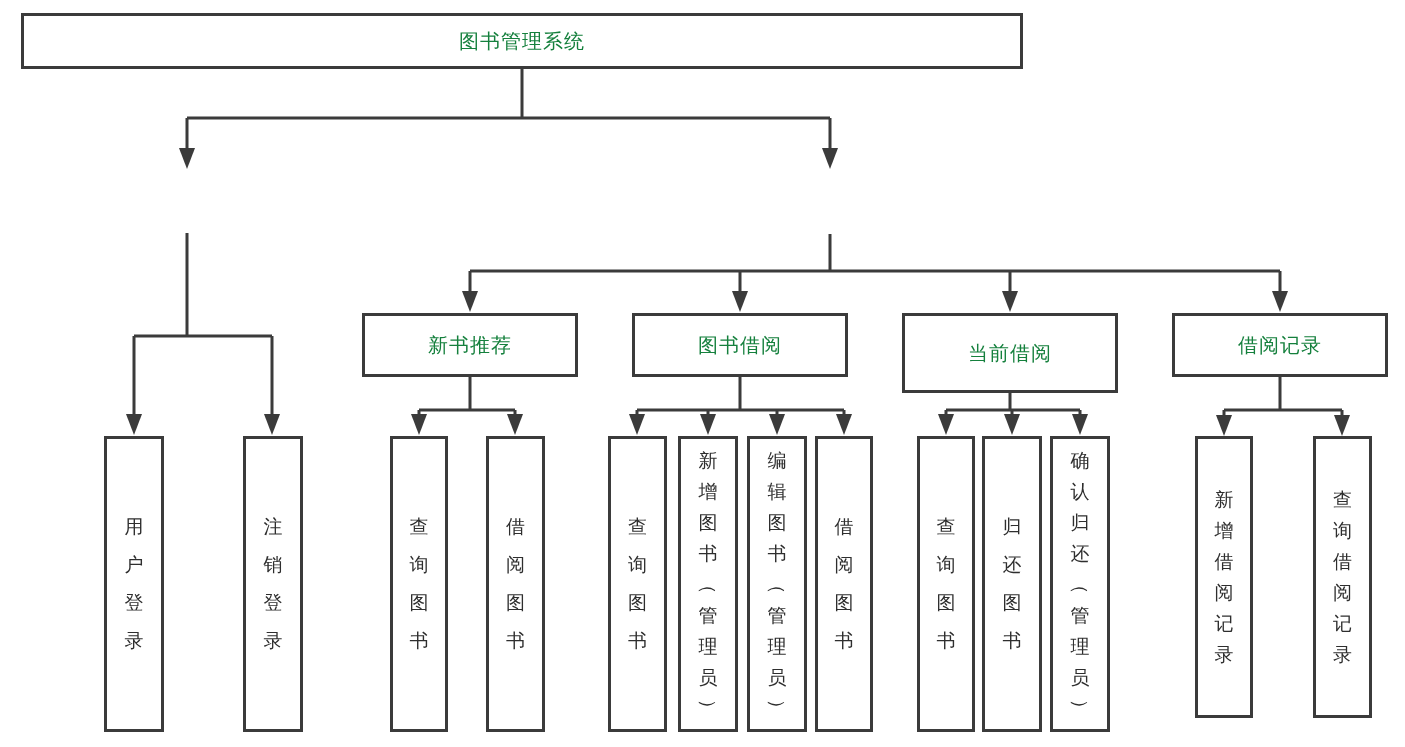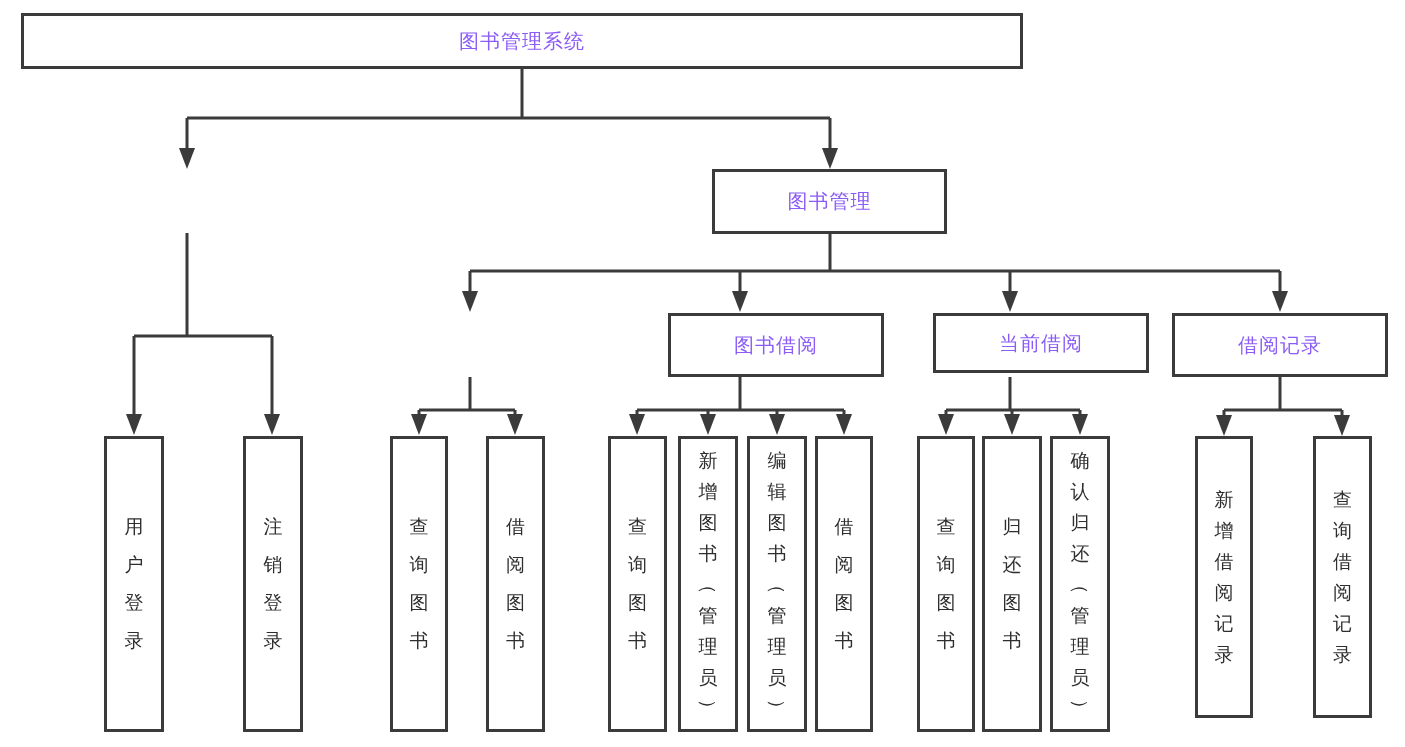--- a/index.html
+++ b/index.html
@@ -38,29 +38,29 @@
     box-sizing: border-box;
     background: #ffffff;
     border: 3px solid #3b3b3b;
     display: flex;
     align-items: center;
     justify-content: center;
   }
   .hlabel {
     font-size: 20px;
     letter-spacing: 1px;
-    color: #8b5cf6;
+    color: #15803d;
     white-space: nowrap;
   }
   .root  { left: 21px;  top: 13px;  width: 1002px; height: 56px; }
   .n-user-login { left: 78px;  top: 169px; width: 218px; height: 64px; }
   .n-book-mgmt  { left: 712px; top: 169px; width: 235px; height: 65px; }
   .n-newbook    { left: 362px; top: 313px; width: 216px; height: 64px; }
-  .n-borrowing  { left: 632px; top: 313px; width: 216px; height: 64px; margin-left: 36px; }
-  .n-current    { left: 902px; top: 313px; width: 216px; height: 60px; margin-left: 31px; }
+  .n-borrowing  { left: 632px; top: 313px; width: 216px; height: 64px; }
+  .n-current    { left: 902px; top: 313px; width: 216px; height: 80px; }
   .n-records    { left: 1172px; top: 313px; width: 216px; height: 64px; }
 
   .leaf {
     flex-direction: column;
     top: 436px;
     height: 296px;
   }
   .leaf span {
     display: block;
     text-align: center;
@@ -149,24 +149,24 @@
       <path d="M1280 377 V410 M1224 410 H1342 M1224 410 V419 M1342 410 V419"></path>
       <polygon points="1216,415 1232,415 1224,436"></polygon>
       <polygon points="1334,415 1350,415 1342,436"></polygon>
     </g>
   </svg>
 
   <div class="node root">
     <span class="hlabel">图书管理系统</span>
   </div>
 
-  <div class="node n-book-mgmt">
-    <span class="hlabel">图书管理</span>
-  </div>
-
+
+  <div class="node n-newbook">
+    <span class="hlabel">新书推荐</span>
+  </div>
   <div class="node n-borrowing">
     <span class="hlabel">图书借阅</span>
   </div>
   <div class="node n-current">
     <span class="hlabel">当前借阅</span>
   </div>
   <div class="node n-records">
     <span class="hlabel">借阅记录</span>
   </div>
 

